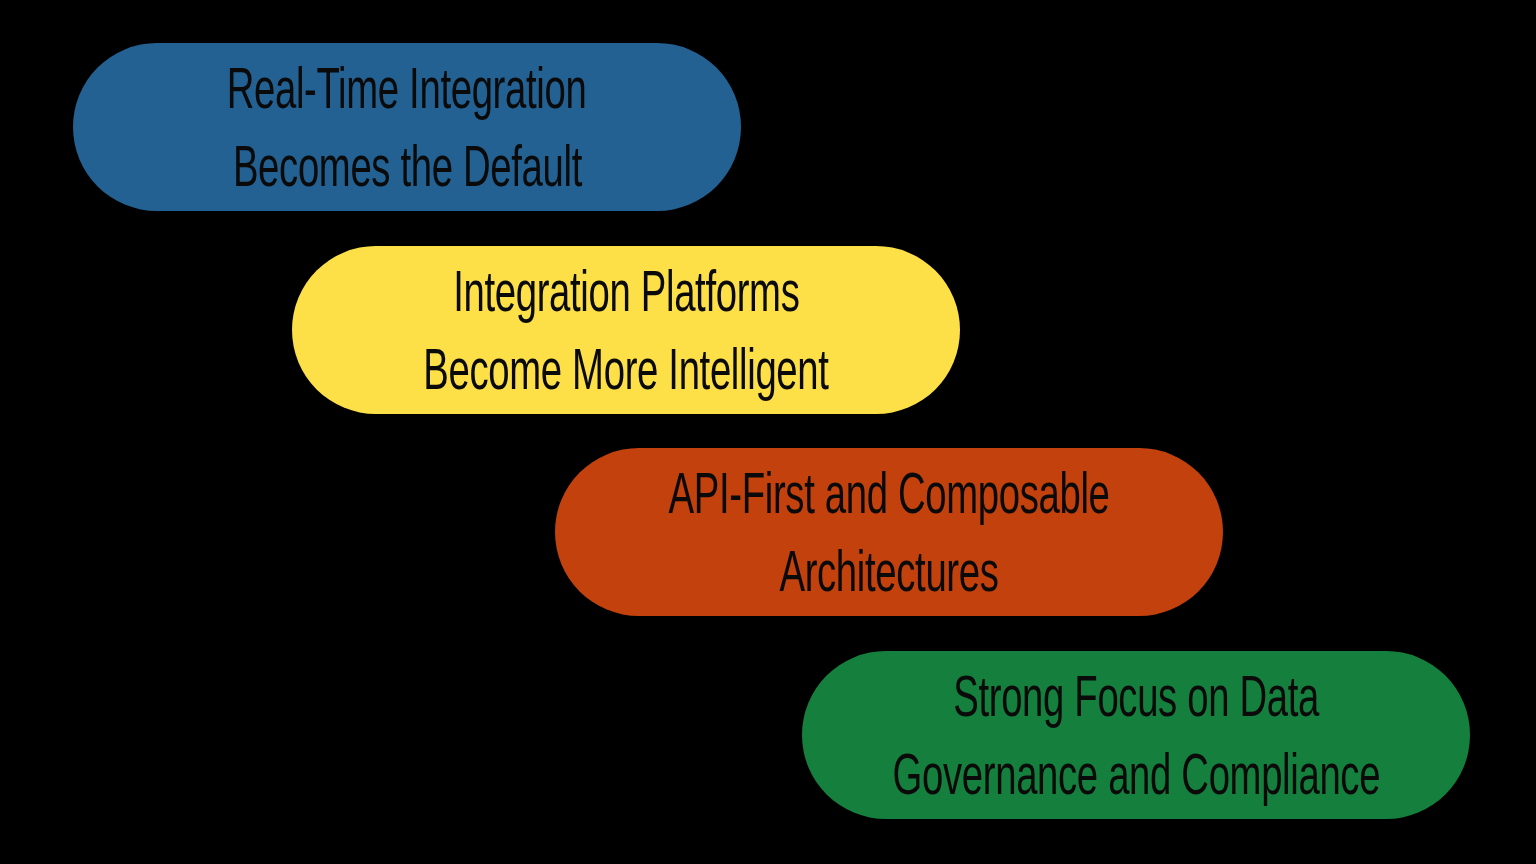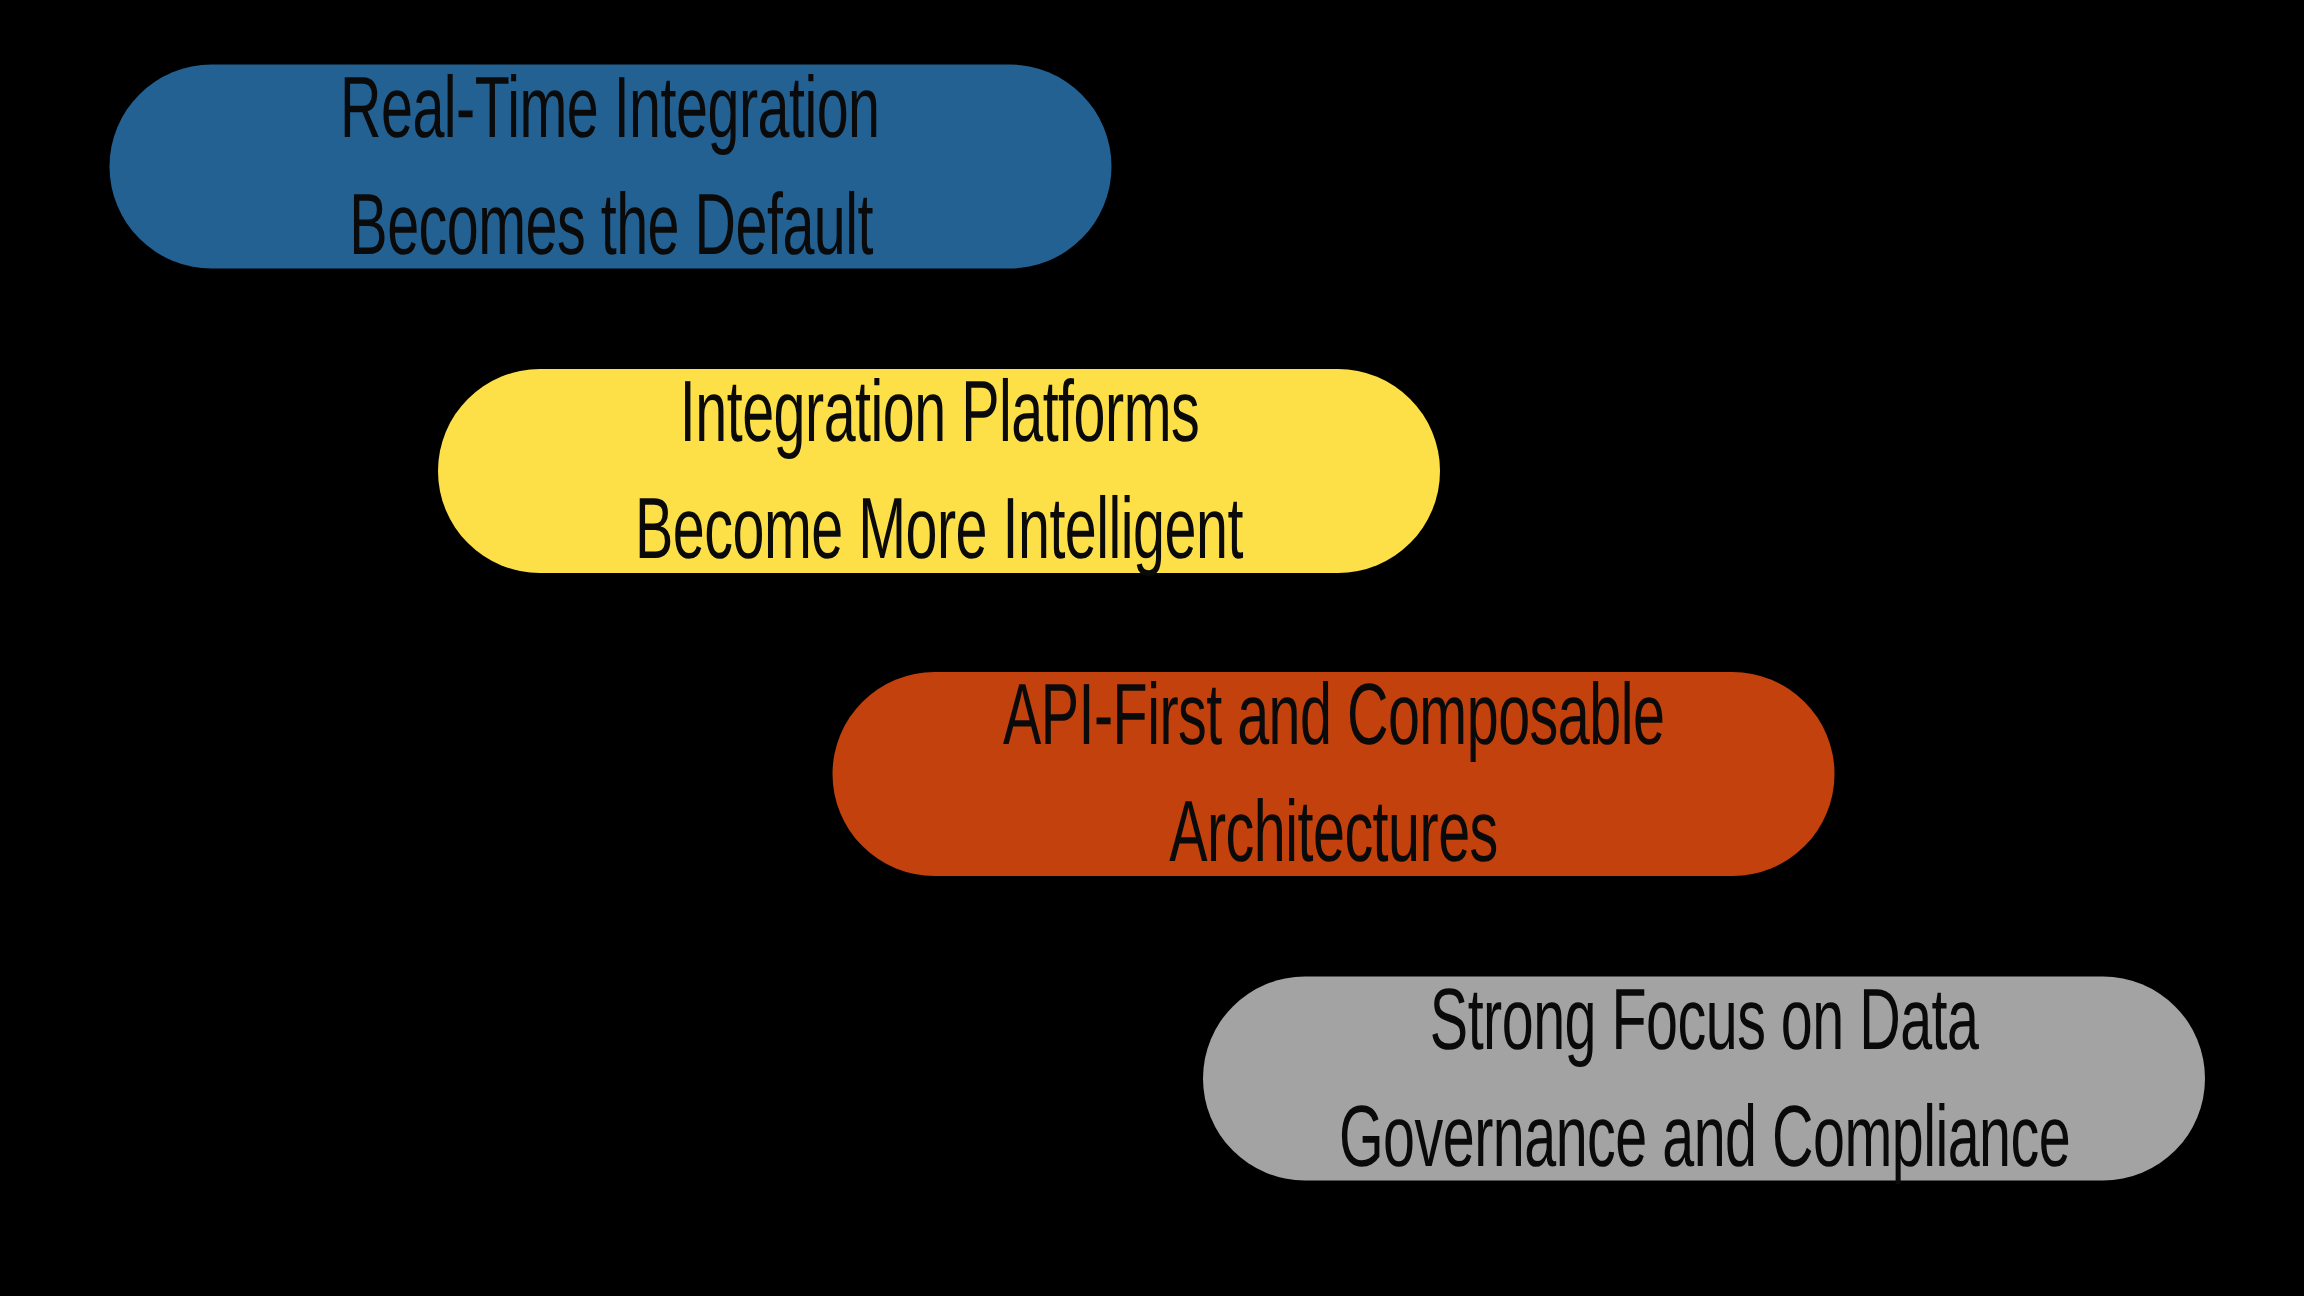--- a/index.html
+++ b/index.html
@@ -5,40 +5,40 @@
   html, body { margin: 0; padding: 0; }
   body {
     width: 1536px; height: 864px;
     background: #000000;
     position: relative;
     overflow: hidden;
     font-family: "Liberation Sans", sans-serif;
   }
   .pill {
     position: absolute;
-    width: 668px; height: 136px;
+    width: 668px; height: 168px;
     border-radius: 84px;
     display: flex; flex-direction: column;
     align-items: center; justify-content: center;
     color: #0a0a0a;
     box-sizing: border-box;
   }
   .line {
     display: block;
     font-size: 58px;
     line-height: 78px;
     letter-spacing: -0.5px;
     transform: scaleX(0.66);
     white-space: nowrap;
     font-weight: normal;
   }
   #p1 { left: 73px;  top: 43px;  background: #236193; }
   #p2 { left: 292px; top: 246px; background: #fde047; }
   #p3 { left: 555px; top: 448px; background: #c2410c; }
-  #p4 { left: 802px; top: 651px; background: #a3a3a3; }
+  #p4 { left: 802px; top: 651px; background: #15803d; }
 </style>
 </head>
 <body>
 
 <div>
   <div id="p1" class="pill">
     <span class="line">Real-Time Integration</span>
     <span class="line">Becomes the Default</span>
   </div>
   <div id="p2" class="pill">

